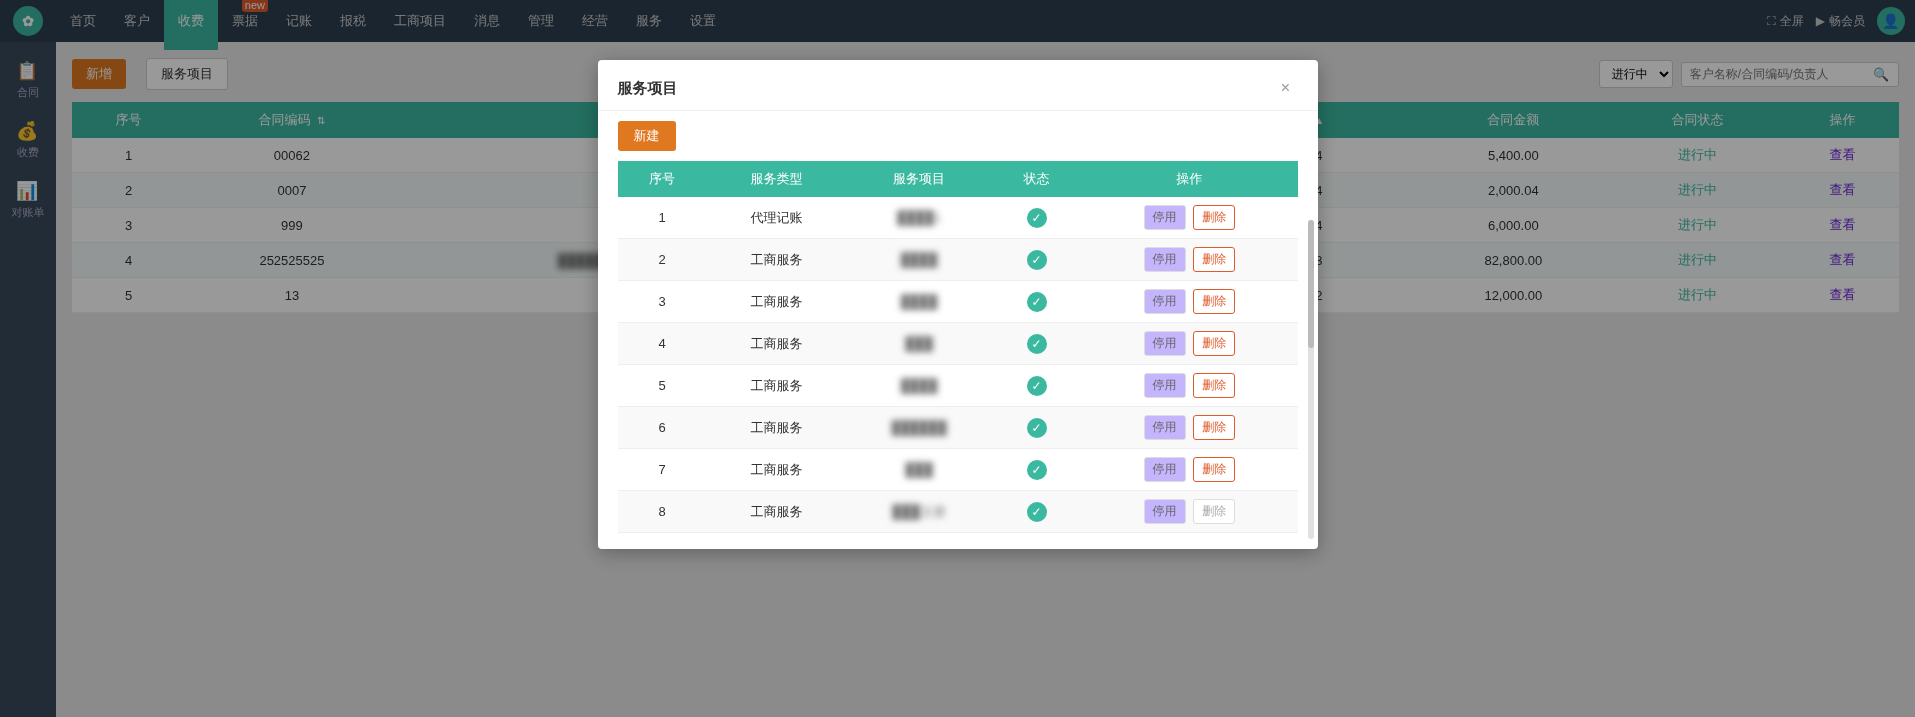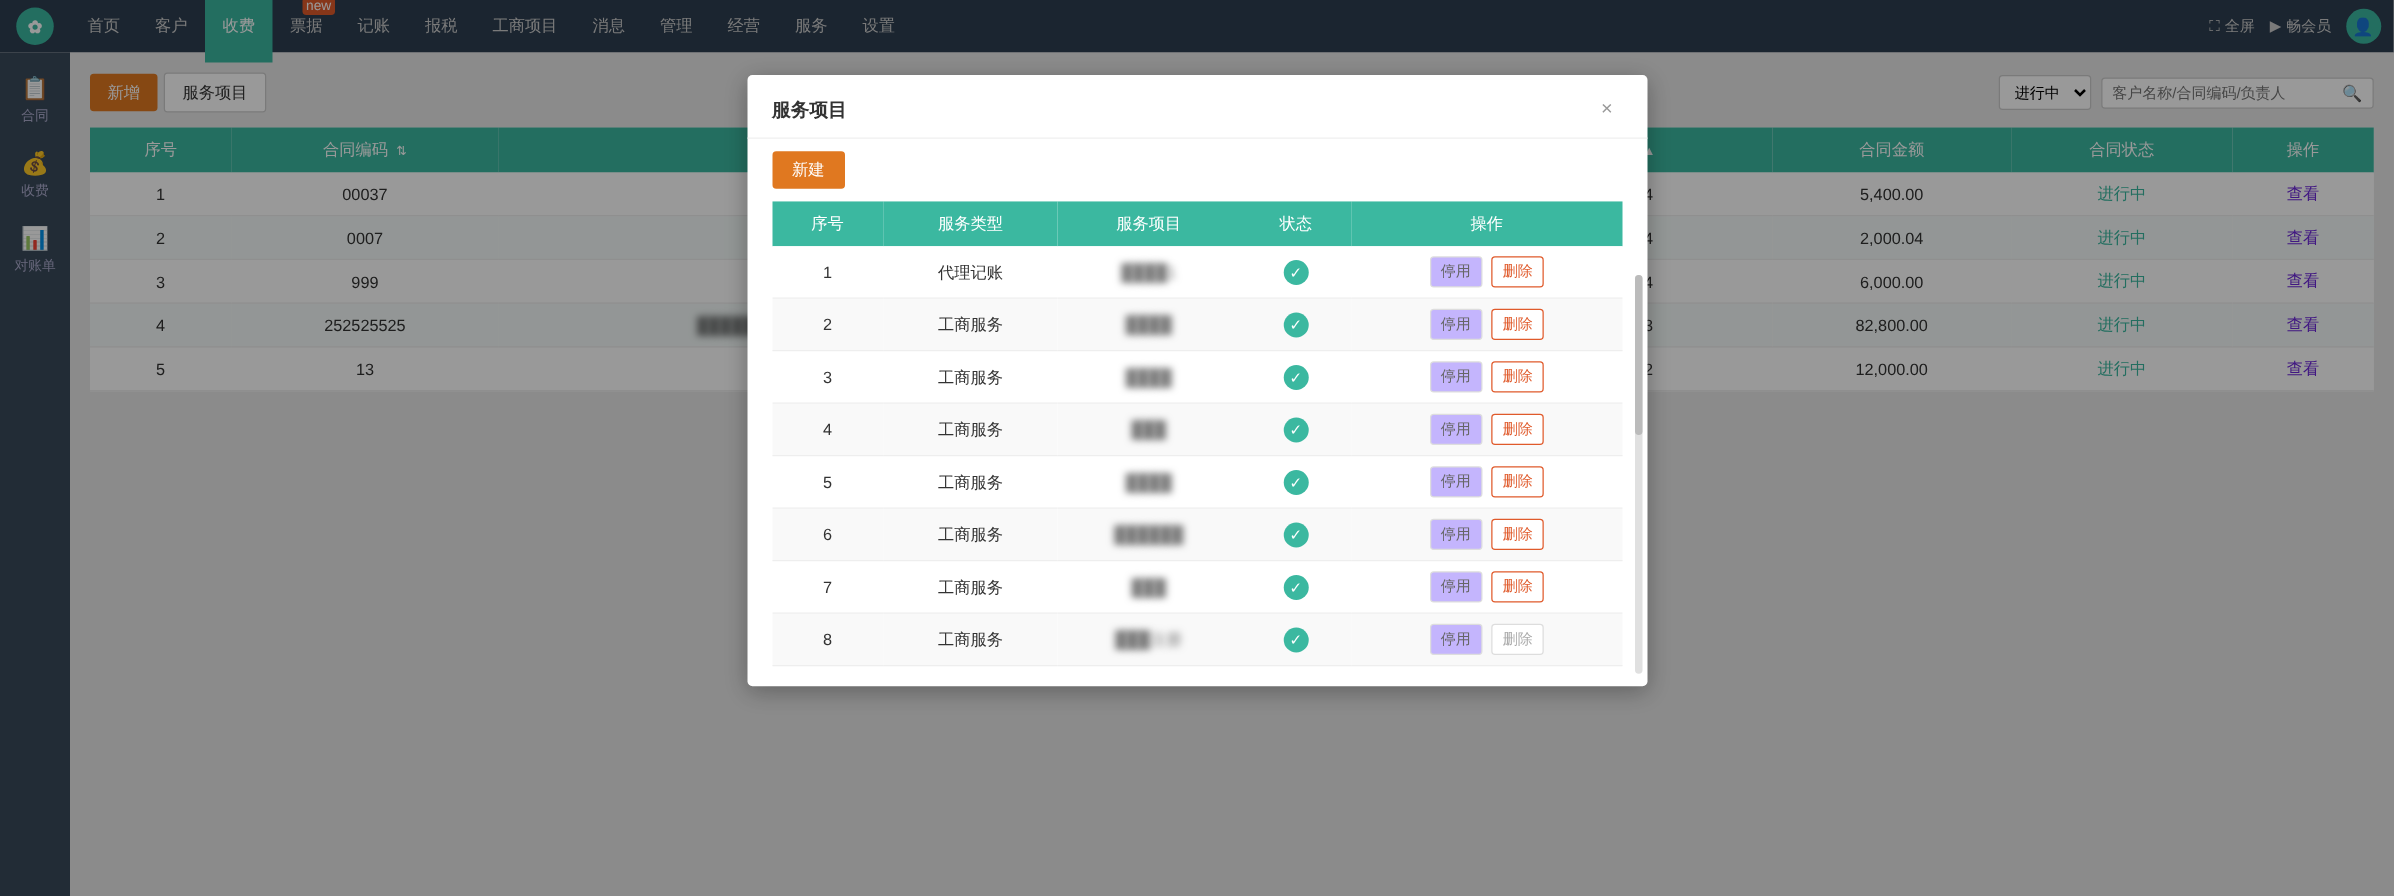--- a/index.html
+++ b/index.html
@@ -59,21 +59,21 @@
       align-items: center; justify-content: center;
       padding: 8px 4px; cursor: pointer; border-radius: 4px;
       color: #aac; font-size: 11px; gap: 3px;
     }
     .sidebar-item .s-icon { font-size: 18px; }
 
     
     .content { flex: 1; background: #e8e8e8; padding: 16px; overflow: auto; }
 
     
-    .toolbar { display: flex; align-items: center; gap: 5px; margin-bottom: 12px; }
+    .toolbar { display: flex; align-items: center; gap: 20px; margin-bottom: 12px; }
     .btn-new {
       background: #e07820; color: white; border: none;
       padding: 6px 14px; border-radius: 3px; cursor: pointer; font-size: 13px;
     }
     .btn-service {
       background: white; color: #333; border: 1px solid #ccc;
       padding: 6px 14px; border-radius: 3px; cursor: pointer; font-size: 13px;
     }
     .toolbar-right { margin-left: auto; display: flex; align-items: center; gap: 8px; }
     .status-select {
@@ -284,21 +284,21 @@
           <th>服务项目 <span class="sort-icon">▲</span></th>
           <th>服务期限起止 <span class="sort-icon">▲</span></th>
           <th>合同金额</th>
           <th>合同状态</th>
           <th>操作</th>
         </tr>
       </thead>
       <tbody id="contracts-tbody">
       <tr>
     <td>1</td>
-    <td>00037</td>
+    <td>00062</td>
     <td><span class="blurred">████████</span></td>
     <td>小规模记账</td>
     <td>202305-202404</td>
     <td>5,400.00</td>
     <td><span class="status-active">进行中</span></td>
     <td><span class="action-link">查看</span></td>
   </tr>
           <tr>
     <td>2</td>
     <td>0007</td>

